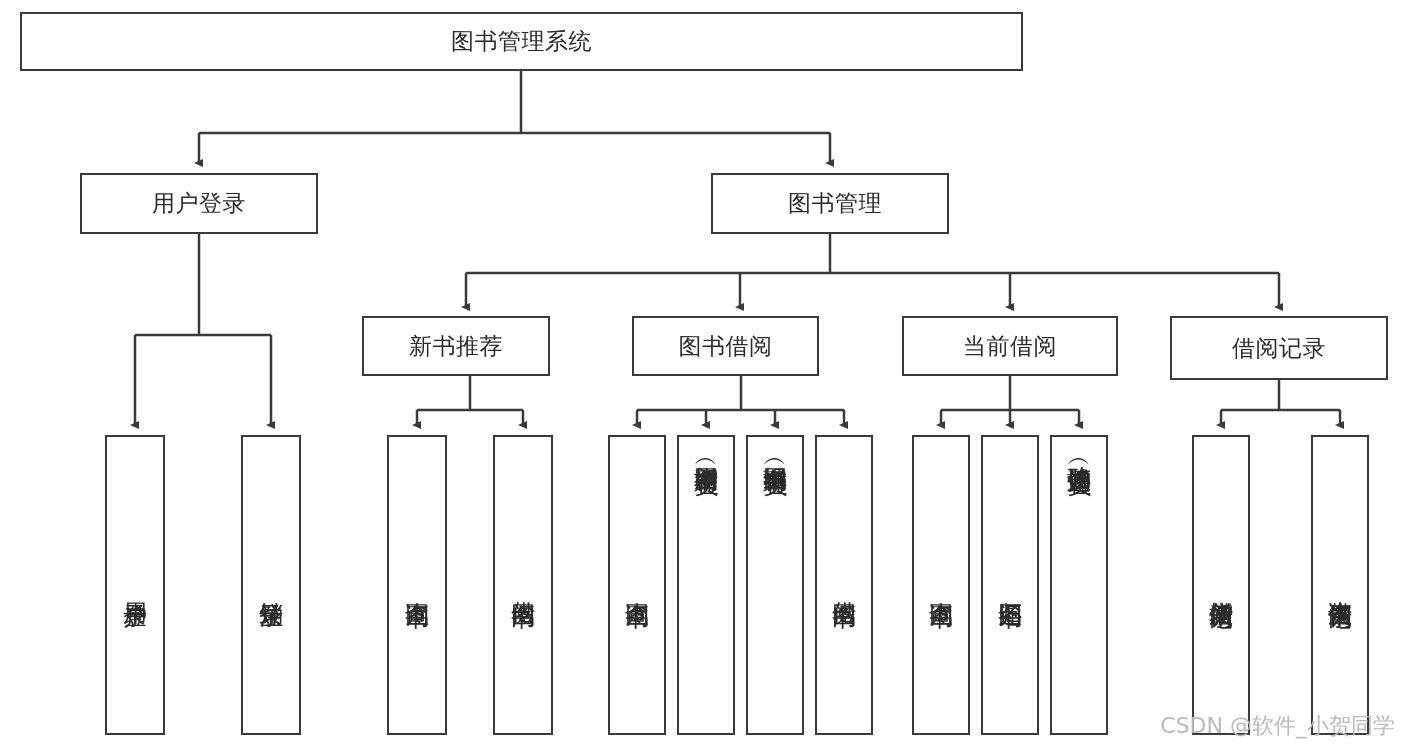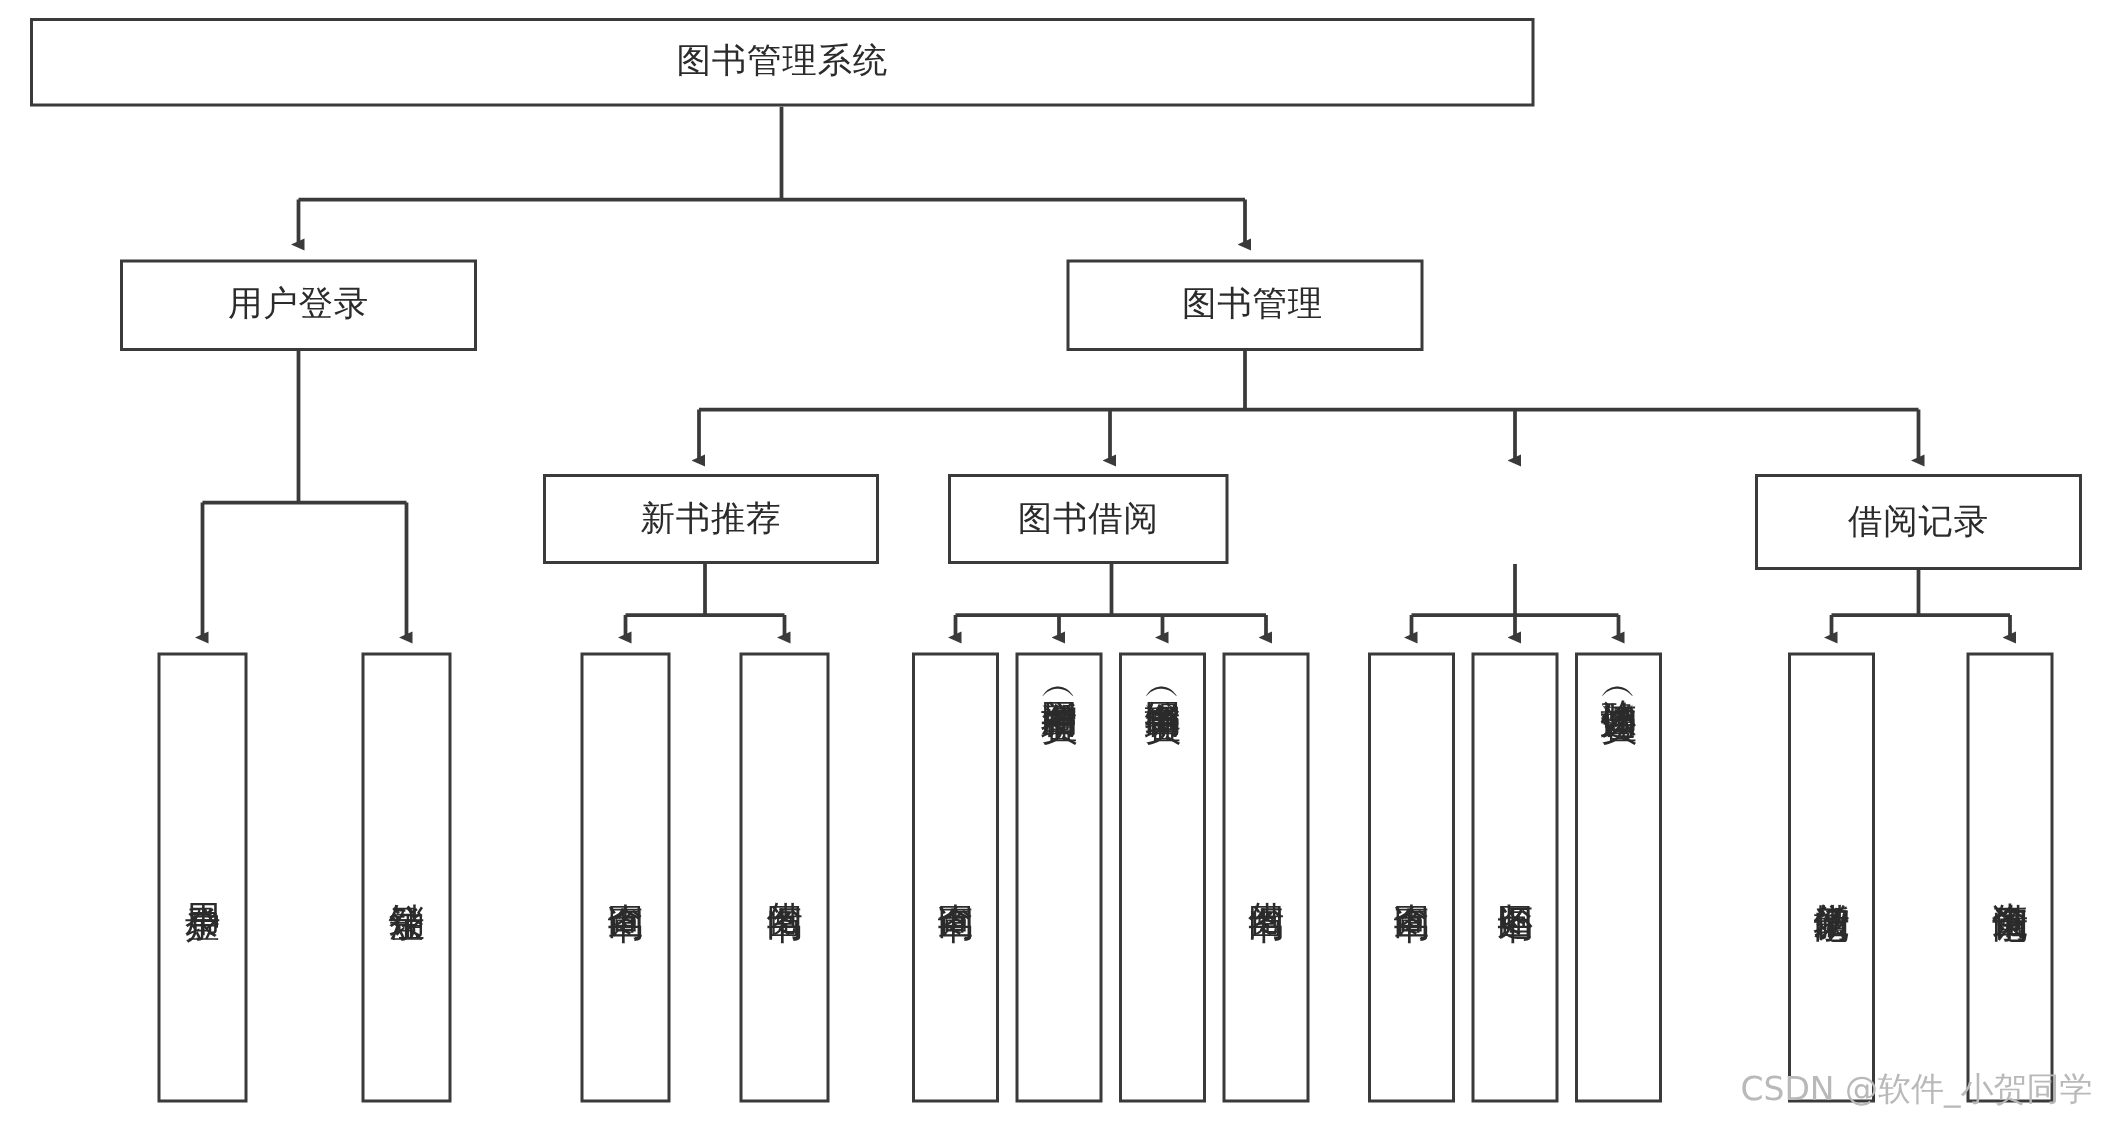--- a/index.html
+++ b/index.html
@@ -134,26 +134,29 @@
     <span class="node-label">图书管理系统</span>
   </div>
 
   <div class="node level2" style="left:80px; top:173px; width:238px; height:61px;">
     <span class="node-label">用户登录</span>
   </div>
   <div class="node level2" style="left:711px; top:173px; width:238px; height:61px;padding-left:10px;">
     <span class="node-label">图书管理</span>
   </div>
 
-  <div class="node level3" style="left:362px; top:316px; width:224px; height:60px;">
+  <div class="node level3" style="left:362px; top:316px; width:188px; height:60px;">
     <span class="node-label">新书推荐</span>
   </div>
   <div class="node level3" style="left:632px; top:316px; width:187px; height:60px;">
     <span class="node-label">图书借阅</span>
   </div>
+  <div class="node level3" style="left:902px; top:316px; width:216px; height:60px;">
+    <span class="node-label">当前借阅</span>
+  </div>
   <div class="node level3" style="left:1170px; top:316px; width:218px; height:64px;">
     <span class="node-label">借阅记录</span>
   </div>
 
   <div class="node leaf centered" style="left:105px; top:435px; width:60px; height:300px;">
     <span class="node-label">用户登录</span>
   </div>
   <div class="node leaf centered" style="left:241px; top:435px; width:60px; height:300px;">
     <span class="node-label">注销登录</span>
   </div>

